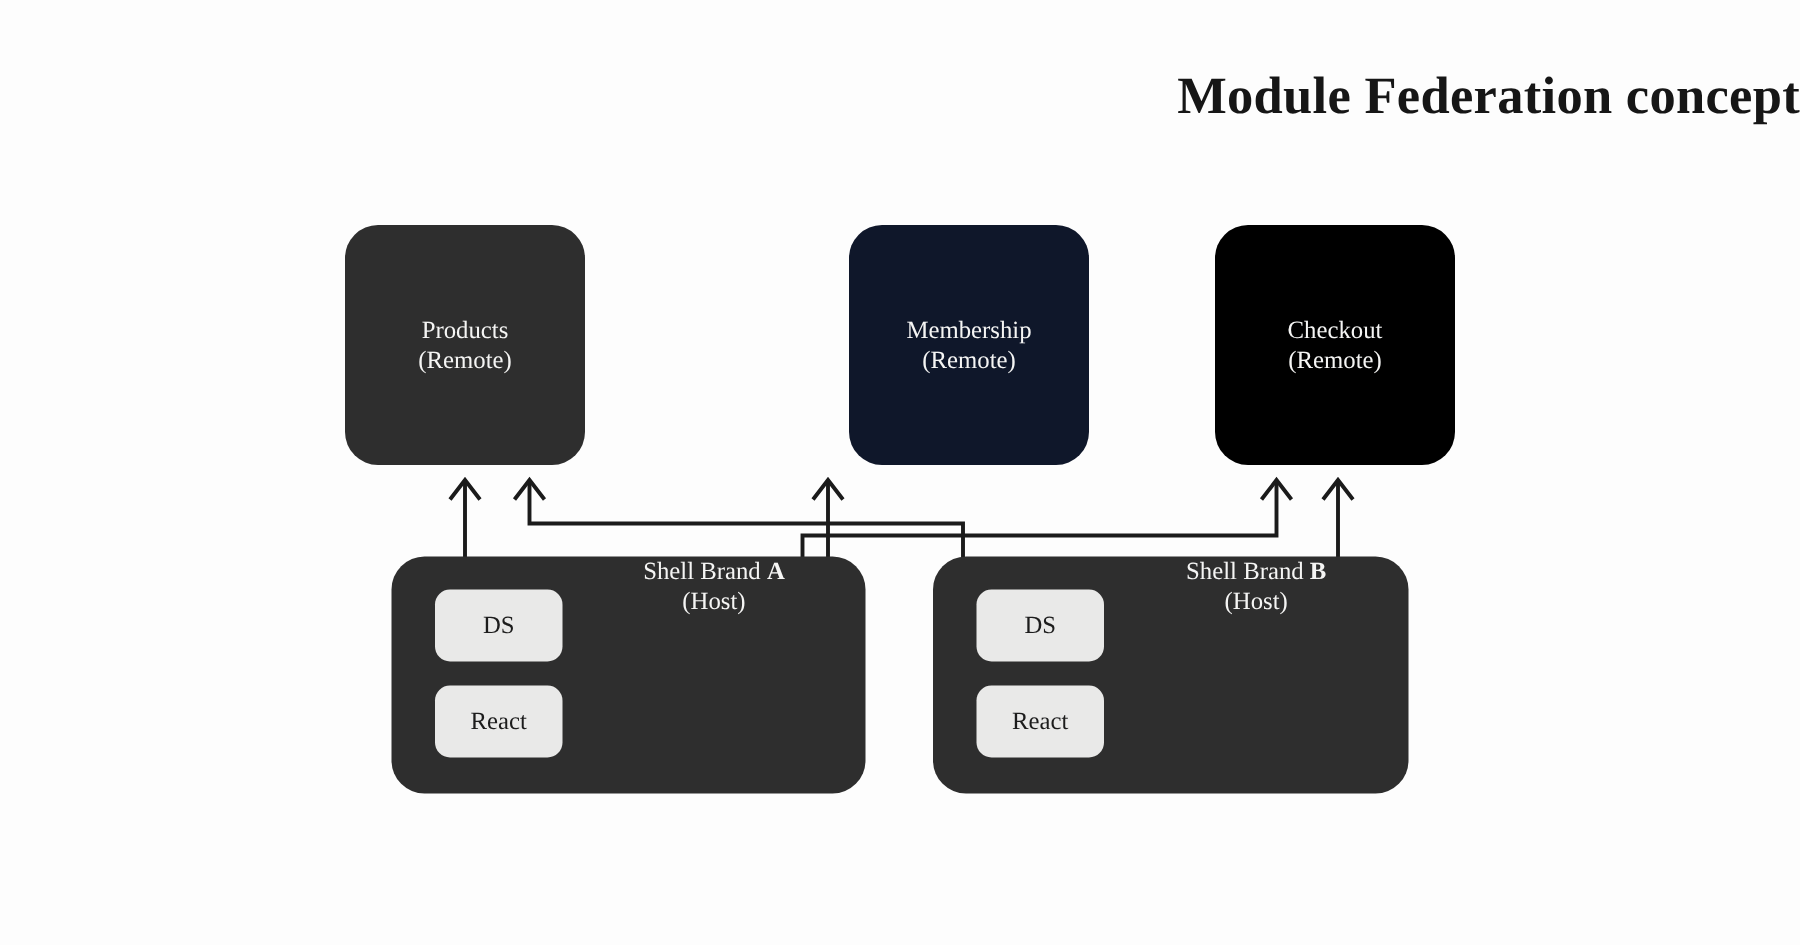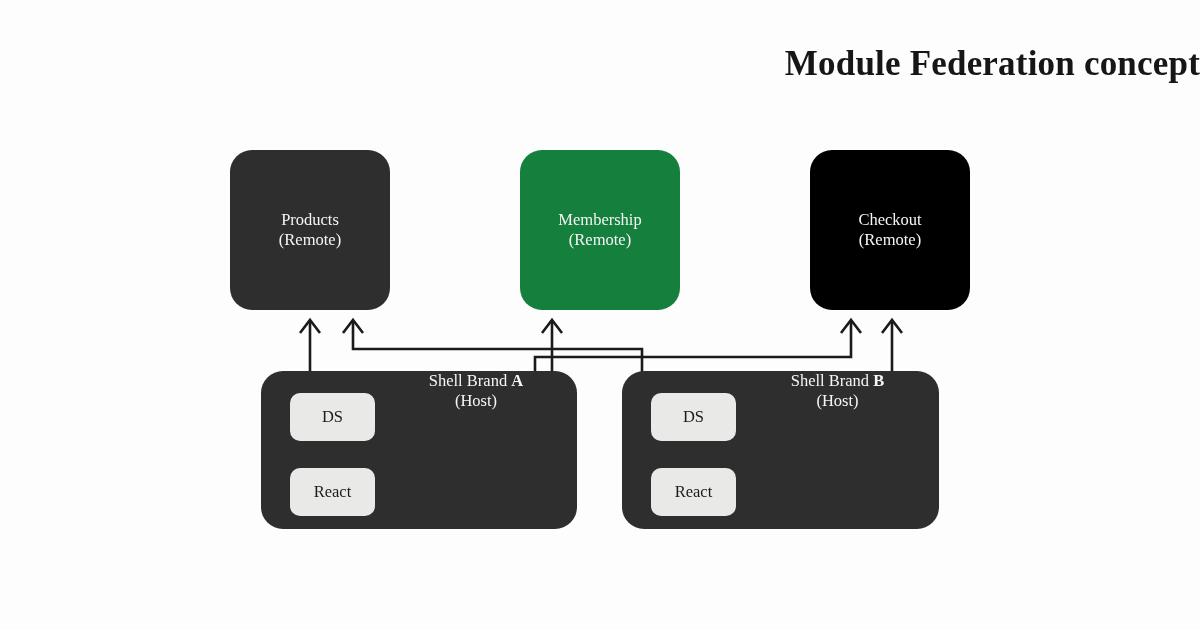--- a/index.html
+++ b/index.html
@@ -30,21 +30,21 @@
     font-size: 16.5px; line-height: 20px;
   }
   #box-products   { left: 230px; }
   #box-membership { left: 520px; }
   #box-checkout   { left: 810px; }
   .host { height: 158px; top: 371px; background: #2e2e2e; }
   #box-shell-a { left: 261px; width: 316px; }
   #box-shell-b { left: 622px; width: 317px; }
   .chip-col {
     position: absolute; left: 29px; top: 22px;
-    display: flex; flex-direction: column; gap: 27px;
+    display: flex; flex-direction: column; gap: 16px;
   }
   .chip {
     width: 85px; height: 48px; border-radius: 10px;
     background: #e9e9e8; color: #1c1c1c;
     display: flex; align-items: center; justify-content: center;
     font-size: 16.5px;
   }
   .host-label {
     position: absolute; left: 114px; right: 0; top: 0; bottom: 0;
     display: flex; flex-direction: column; align-items: center; justify-content: flex-start;
@@ -86,21 +86,21 @@
     </g>
   </svg>
 
   <div class="box remote" id="box-products" style="background-color: rgb(46, 46, 46);">
     <div class="remote-label">
       <div>Products</div>
       <div>(Remote)</div>
     </div>
   </div>
 
-  <div class="box remote" id="box-membership" style="background-color: #15803d;">
+  <div class="box remote" id="box-membership" style="background-color: #0f172a; margin-left: 46px;">
     <div class="remote-label">
       <div>Membership</div>
       <div>(Remote)</div>
     </div>
   </div>
 
   <div class="box remote" id="box-checkout" style="background-color: #000000;">
     <div class="remote-label">
       <div>Checkout</div>
       <div>(Remote)</div>

